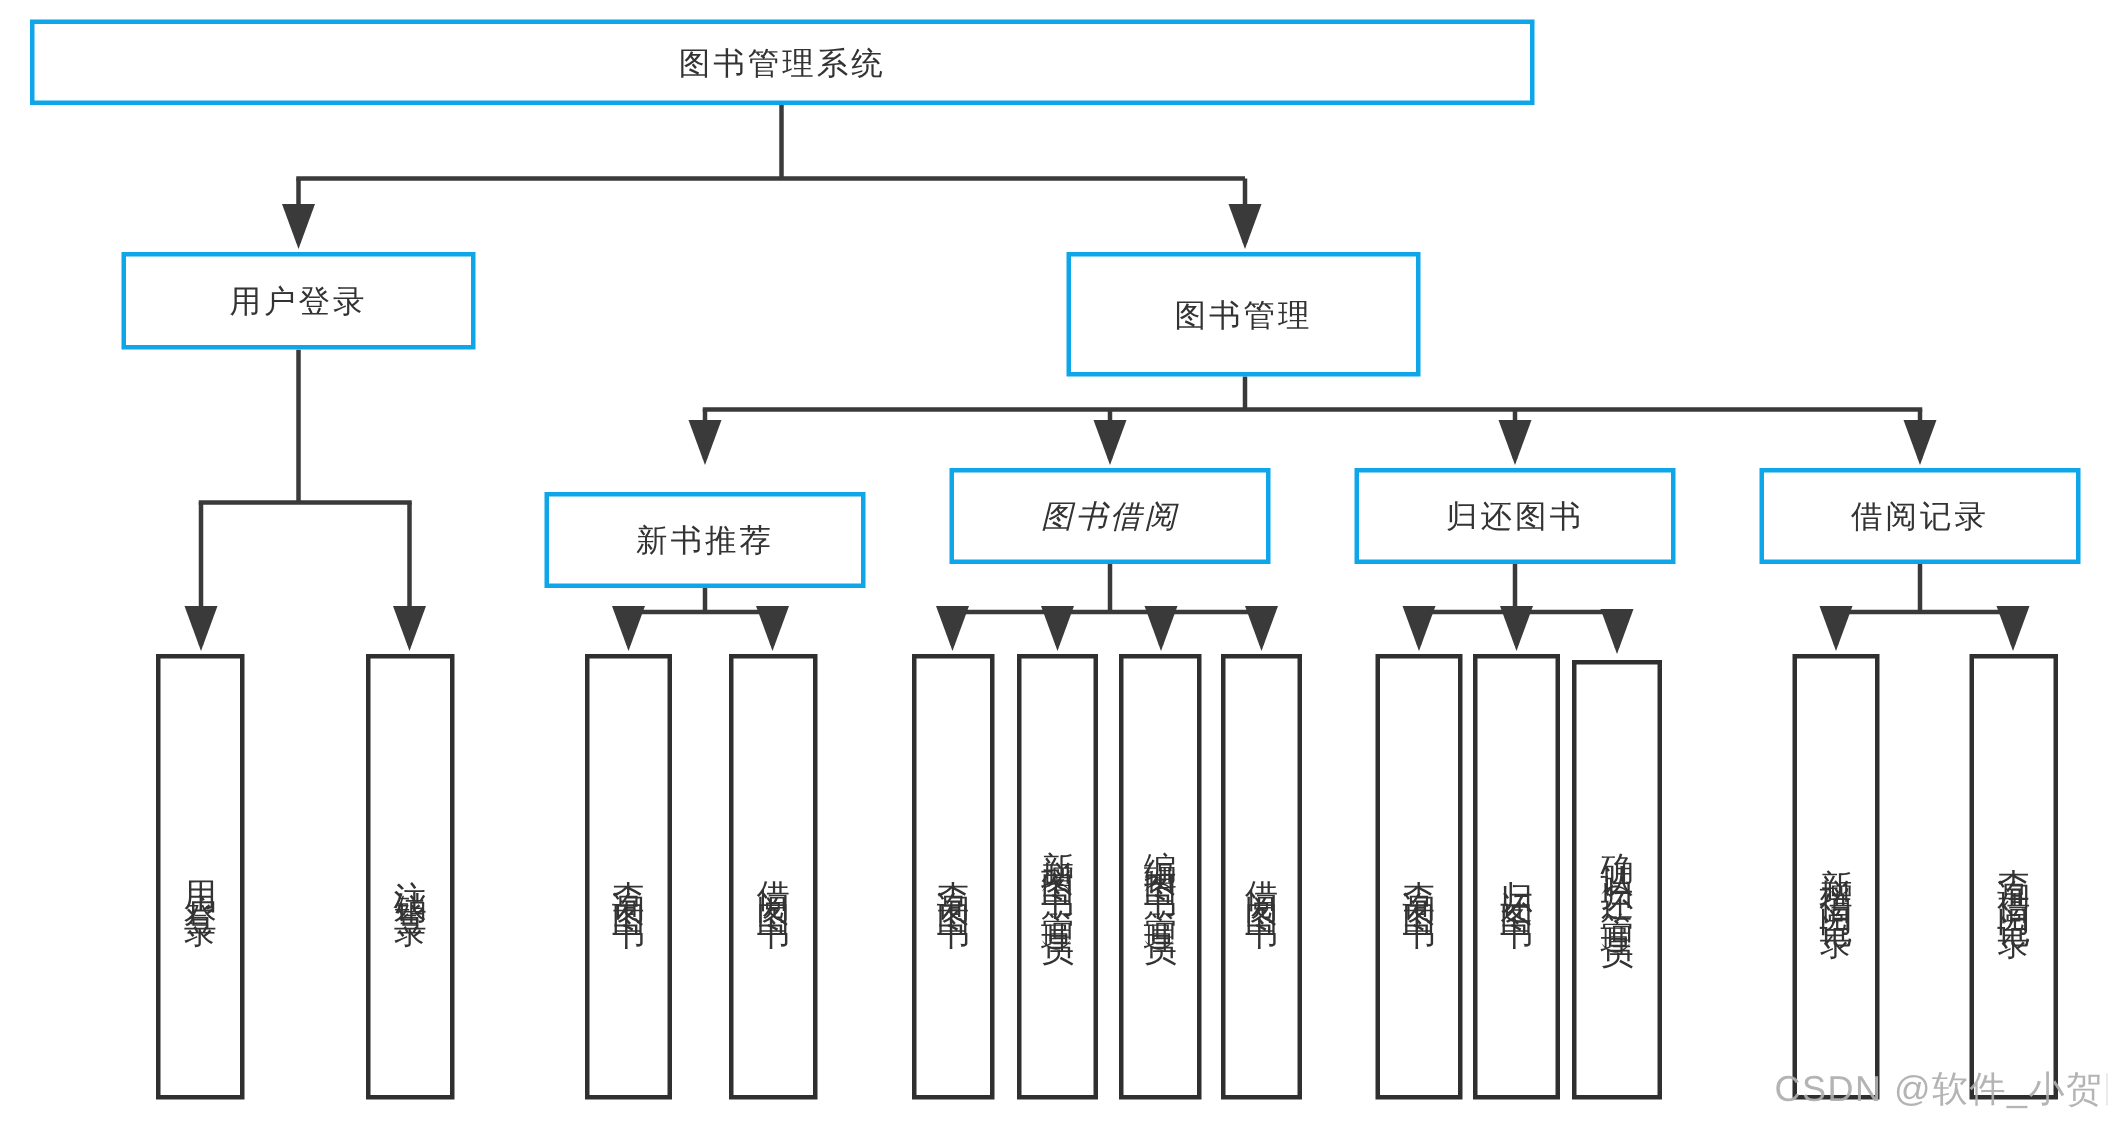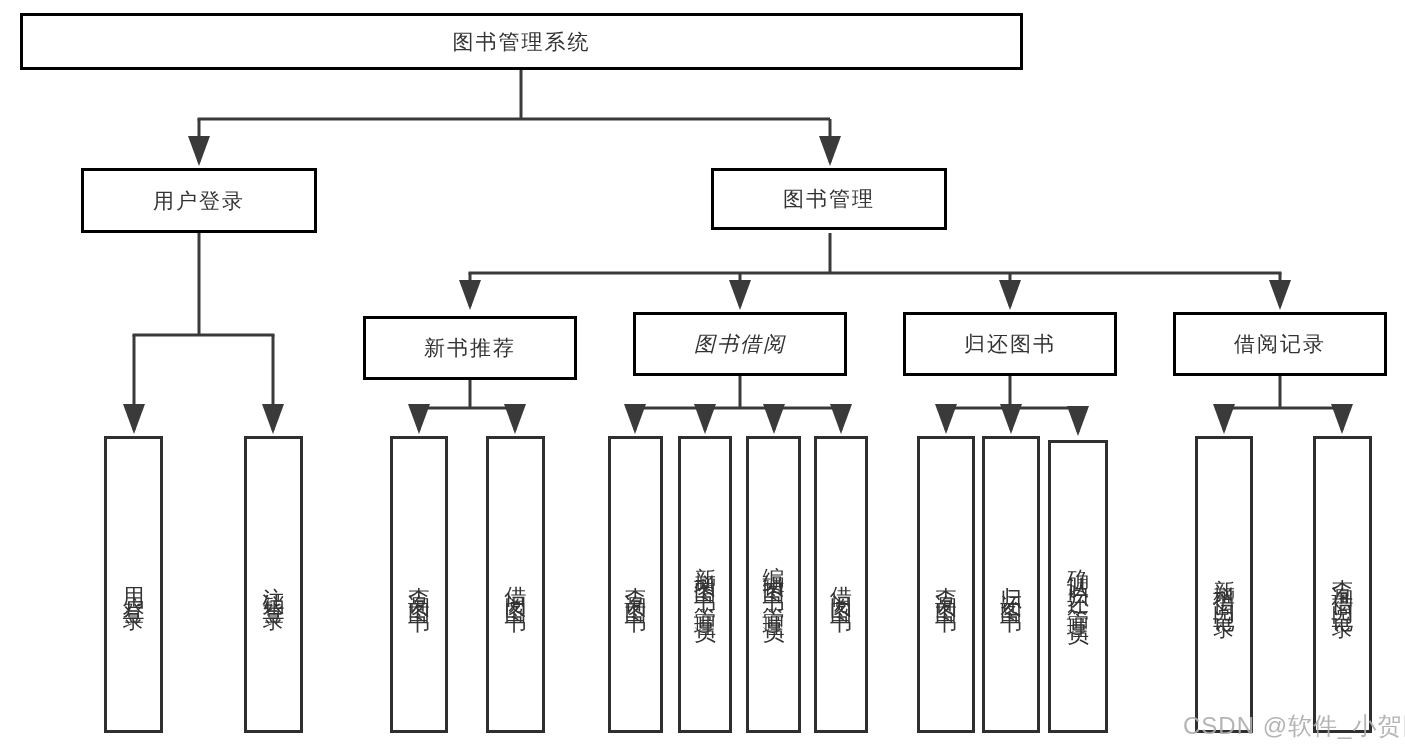--- a/index.html
+++ b/index.html
@@ -8,21 +8,21 @@
   .canvas {
     position: relative;
     width: 1405px;
     height: 747px;
     background: #ffffff;
     overflow: hidden;
   }
   .wires { position: absolute; left: 0; top: 0; width: 1405px; height: 747px; }
   .node {
     position: absolute;
-    border: 3px solid #000000;
+    border: 3px solid #0ea5e9;
     background: #ffffff;
     display: flex;
     align-items: center;
     justify-content: center;
     font-size: 21px;
     color: #333333;
     letter-spacing: 2px;
     z-index: 2;
   }
   .node.root { font-size: 21px; }
@@ -108,25 +108,25 @@
     </g>
   </svg>
 
   <div class="node root" style="left:20px; top:13px; width:1003px; height:57px;">
     <span>图书管理系统</span>
   </div>
 
   <div class="node" style="left:81px; top:168px; width:236px; height:65px;">
     <span>用户登录</span>
   </div>
-  <div class="node" style="left:711px; top:168px; width:236px; height:62px;">
+  <div class="node" style="left:711px; top:168px; width:236px; height:83px;">
     <span>图书管理</span>
   </div>
 
-  <div class="node" style="left:363px; top:316px; width:214px; height:64px;">
+  <div class="node" style="left:363px; top:328px; width:214px; height:64px;">
     <span>新书推荐</span>
   </div>
   <div class="node" style="left:633px; top:312px; width:214px; height:64px;font-style:italic;">
     <span>图书借阅</span>
   </div>
   <div class="node" style="left:903px; top:312px; width:214px; height:64px;">
     <span>归还图书</span>
   </div>
   <div class="node" style="left:1173px; top:312px; width:214px; height:64px;">
     <span>借阅记录</span>

